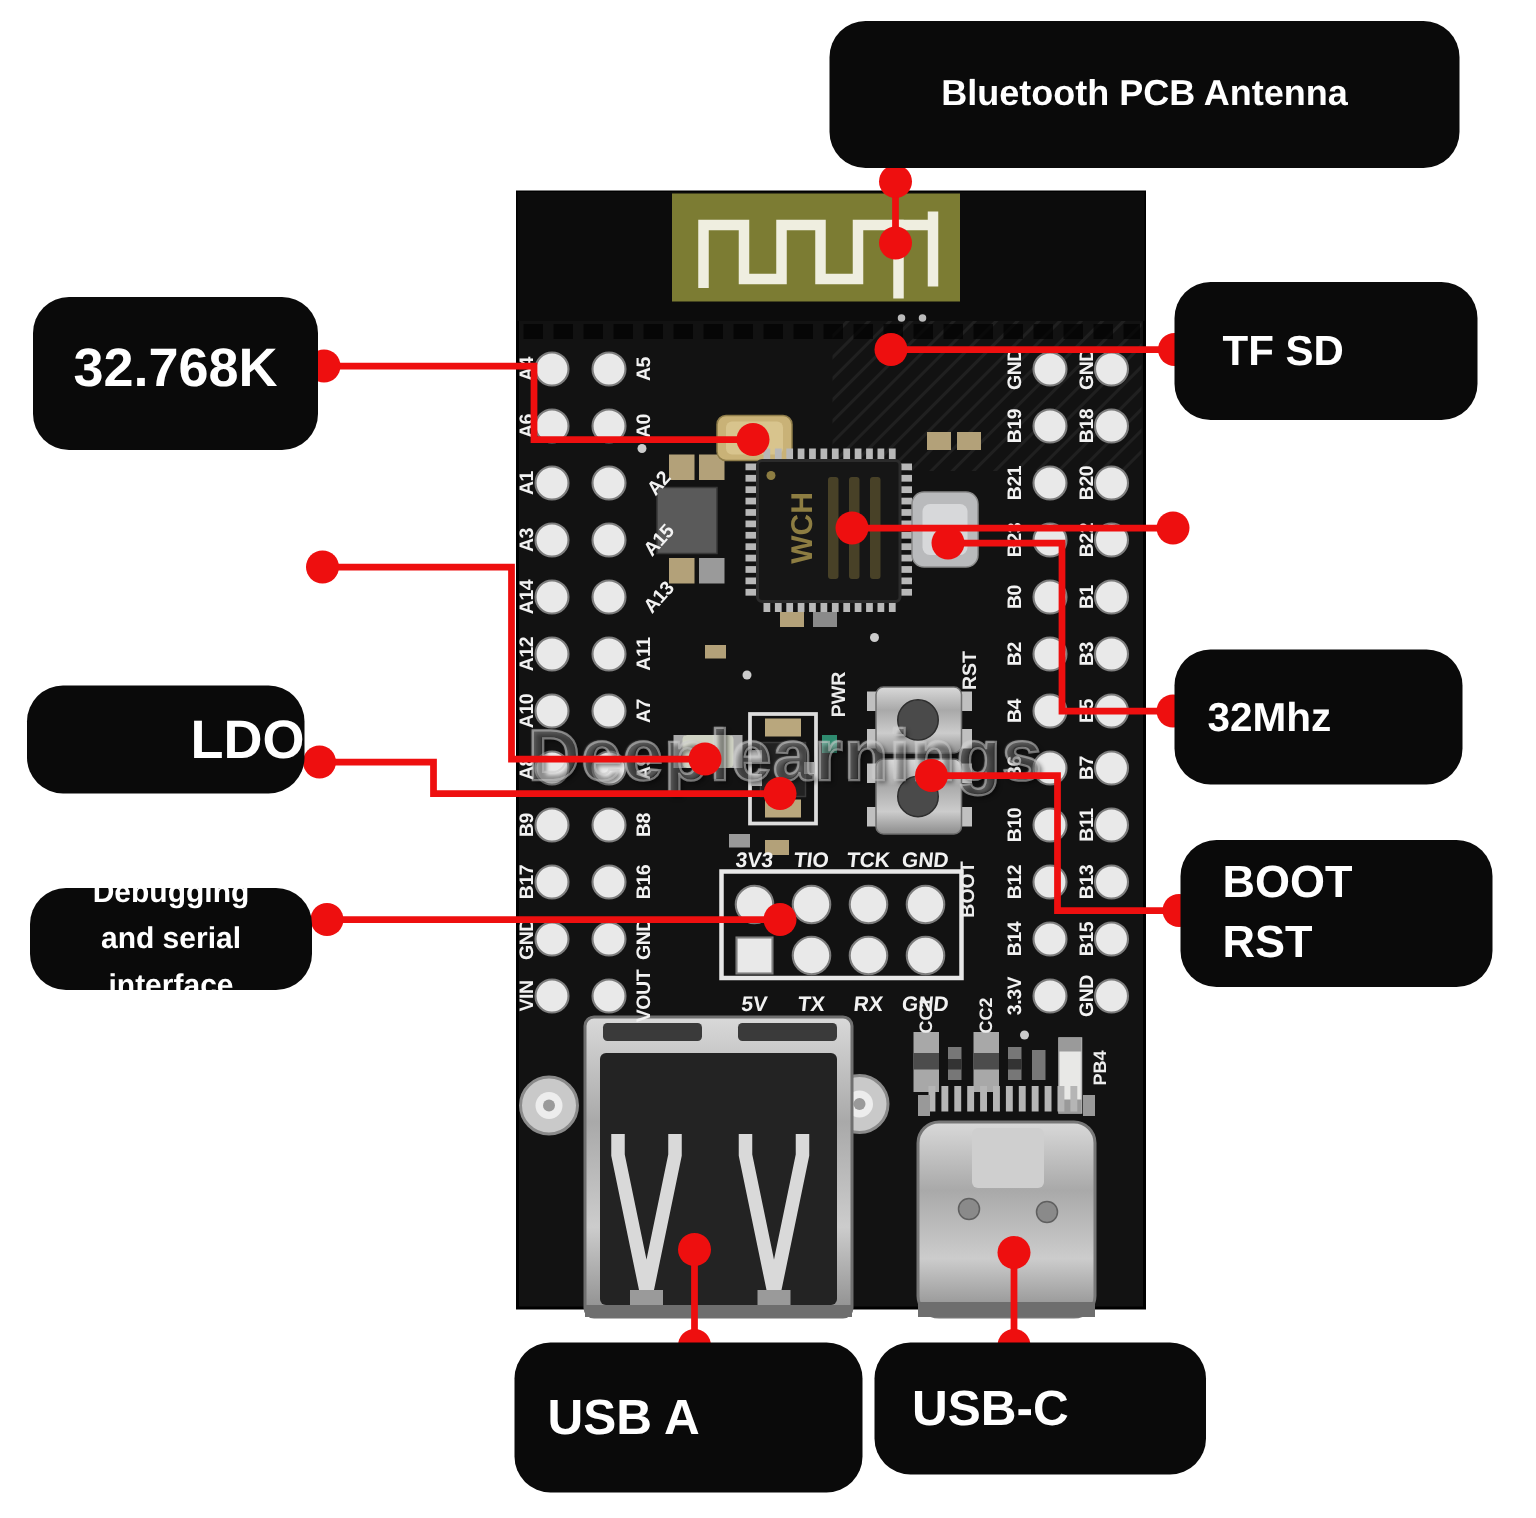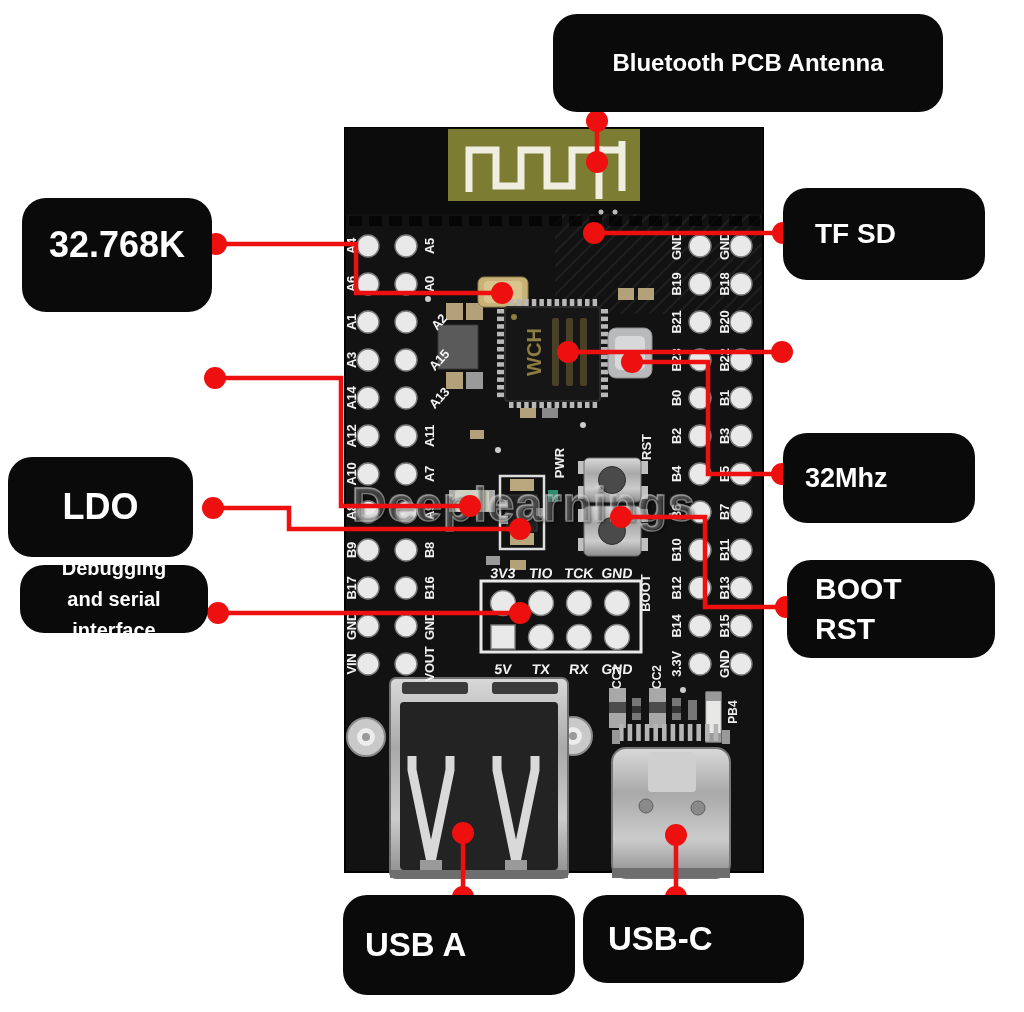--- a/index.html
+++ b/index.html
@@ -10,25 +10,25 @@
   .labels-layer{z-index:2;pointer-events:none;}
   .watermark{position:absolute;z-index:3;left:352px;top:477px;
     font-weight:700;font-size:48px;letter-spacing:1px;
     color:rgba(255,255,255,0.07);
     -webkit-text-stroke:1.5px rgba(200,200,200,0.55);
     text-shadow:2px 2px 3px rgba(0,0,0,0.45),-1px -1px 1px rgba(255,255,255,0.28);}
   .overlay-svg{z-index:4;pointer-events:none;}
   .callout{position:absolute;z-index:5;background:#0a0a0a;border-radius:24px;color:#ffffff;
     font-weight:700;display:flex;flex-direction:column;justify-content:center;}
   .callout span{display:block;}
-  .c-bluetooth{left:553px;top:14px;width:390px;height:98px;align-items:center;font-size:24px;}
-  .c-32k{left:22px;top:198px;width:190px;height:94px;align-items:center;font-size:36px;padding-bottom:20px;}
+  .c-bluetooth{left:553px;top:14px;width:420px;height:98px;align-items:center;font-size:24px;}
+  .c-32k{left:22px;top:198px;width:190px;height:94px;align-items:center;font-size:36px;padding-bottom:8px;}
   .c-fuse{left:22px;top:320px;width:185px;height:122px;font-size:23px;padding-left:40px;line-height:36px;}
-  .c-ldo{left:8px;top:457px;width:185px;height:100px;align-items:center;font-size:36px;}
-  .c-debug{left:20px;top:565px;width:188px;height:68px;align-items:center;font-size:20px;line-height:31px;}
+  .c-ldo{left:18px;top:457px;width:185px;height:72px;align-items:flex-end;font-size:36px;}
+  .c-debug{left:20px;top:592px;width:188px;height:68px;align-items:center;font-size:20px;line-height:31px;}
   .c-tfsd{left:783px;top:188px;width:170px;height:92px;font-size:28px;padding-left:32px;}
   .c-mcu{left:783px;top:305px;width:170px;height:95px;align-items:center;font-size:32px;}
   .c-32m{left:783px;top:433px;width:170px;height:90px;font-size:27px;padding-left:22px;}
   .c-bootrst{left:787px;top:560px;width:180px;height:98px;font-size:30px;padding-left:28px;line-height:40px;}
   .c-usba{left:343px;top:895px;width:210px;height:100px;font-size:33px;padding-left:22px;}
   .c-usbc{left:583px;top:895px;width:196px;height:88px;font-size:33px;padding-left:25px;}
   .pin-label{position:absolute;transform:translate(-50%,-50%) rotate(-90deg);
     font-weight:700;font-size:13px;color:#f2f2f2;white-space:nowrap;letter-spacing:-0.3px;}
   .pin-label.diag{transform:translate(-50%,-50%) rotate(-48deg);}
   .debug-label{position:absolute;transform:translate(-50%,-50%) skewX(-6deg);

